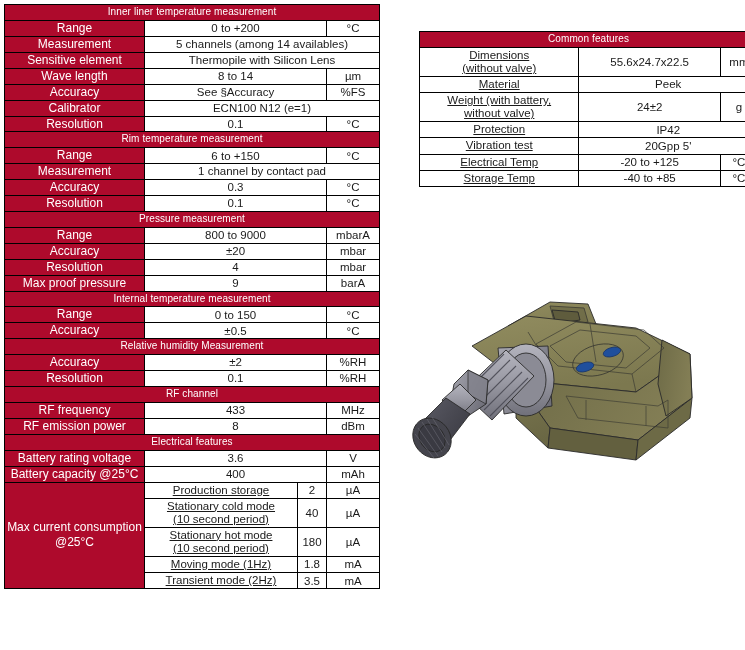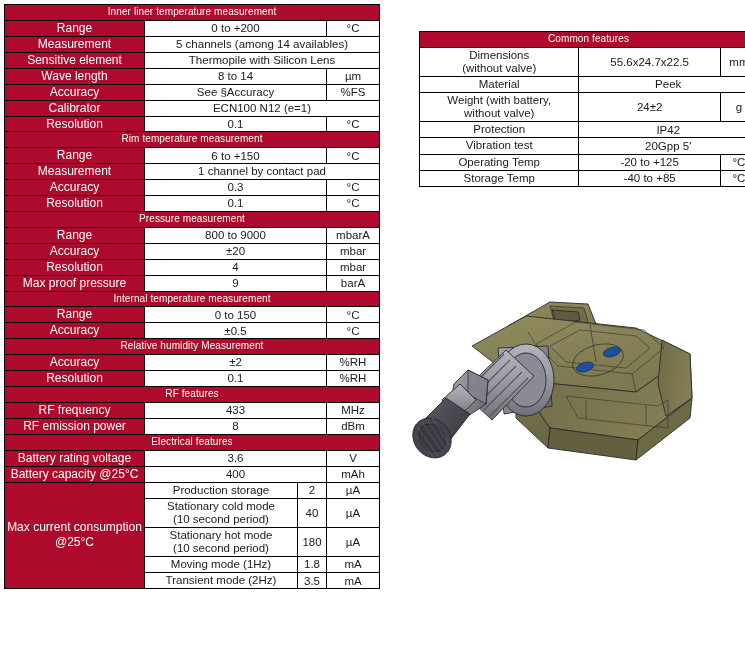--- a/index.html
+++ b/index.html
@@ -47,21 +47,21 @@
     font-size: 12px;
   }
   td.tall-label {
     font-size: 12px;
     line-height: 1.25;
   }
   td.plain-label {
     background: #ffffff;
     color: #1a1a1a;
   }
-  td.two-line { line-height: 1.14; }
+  td.two-line { line-height: 1.14; text-decoration: underline; }
 
   
   #left-table-wrap {
     position: absolute;
     left: 4px;
     top: 4px;
     width: 347px;
   }
   #left-table { width: 347px; }
   #left-table col.c-label { width: 140px; }
@@ -204,21 +204,21 @@
           <td class="label-red">Accuracy</td>
           <td colspan="2">±2</td>
           <td>%RH</td>
         </tr>
         <tr>
           <td class="label-red">Resolution</td>
           <td colspan="2">0.1</td>
           <td>%RH</td>
         </tr>
         <tr>
-          <td class="section" colspan="4">RF features</td>
+          <td class="section" colspan="4">RF channel</td>
         </tr>
         <tr>
           <td class="label-red">RF frequency</td>
           <td colspan="2">433</td>
           <td>MHz</td>
         </tr>
         <tr>
           <td class="label-red">RF emission power</td>
           <td colspan="2">8</td>
           <td>dBm</td>
@@ -293,21 +293,21 @@
         </tr>
         <tr>
           <td class="plain-label two-line">Protection</td>
           <td colspan="2">IP42</td>
         </tr>
         <tr>
           <td class="plain-label two-line">Vibration test</td>
           <td colspan="2">20Gpp 5'</td>
         </tr>
         <tr>
-          <td class="plain-label two-line">Operating Temp</td>
+          <td class="plain-label two-line">Electrical Temp</td>
           <td>-20 to +125</td>
           <td>°C</td>
         </tr>
         <tr>
           <td class="plain-label two-line">Storage Temp</td>
           <td>-40 to +85</td>
           <td>°C</td>
         </tr>
       </tbody>
   </table>

